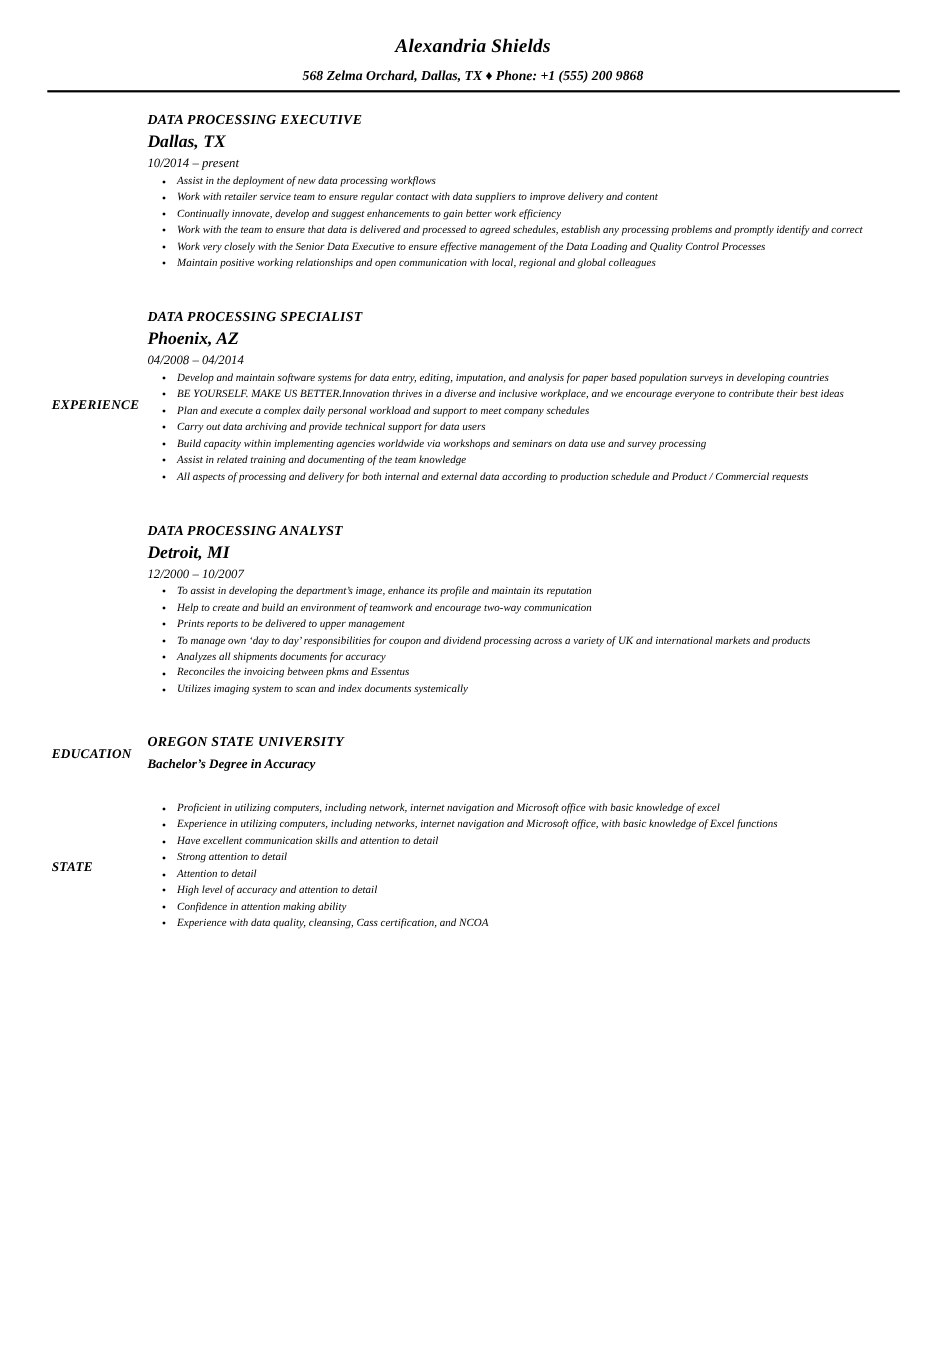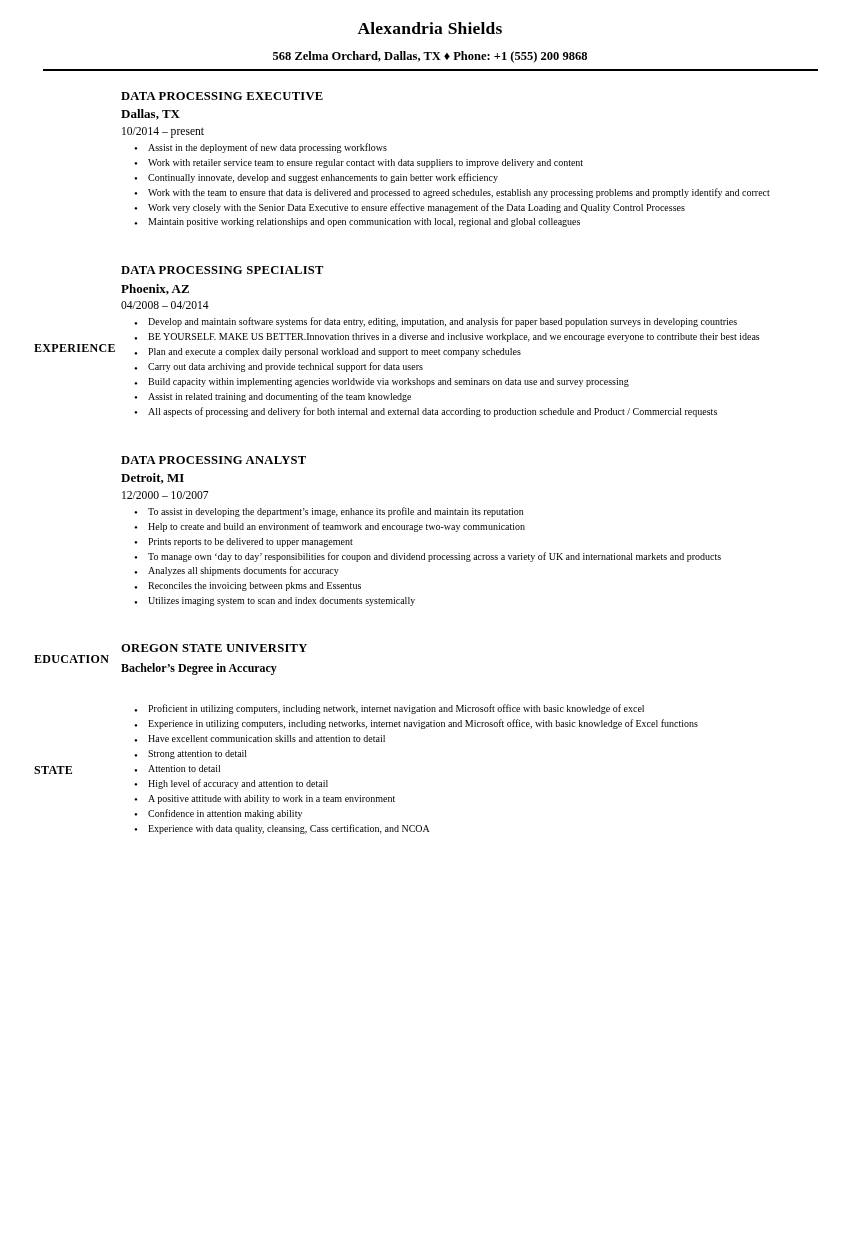--- a/index.html
+++ b/index.html
@@ -14,22 +14,23 @@
     font-family: "Liberation Serif", "DejaVu Serif", serif;
     color: #000000;
     -webkit-font-smoothing: antialiased;
   }
 
   .page {
     position: relative;
     width: 860px;
     height: 1240px;
     box-sizing: border-box;
-    padding: 0;
+    padding: 13px;
     overflow: hidden;
+    font-style: italic;
   }
 
   
   .header {
     padding-top: 18px;
     text-align: center;
   }
   .cand-name {
     font-size: 17.5px;
     font-weight: bold;
@@ -82,21 +83,21 @@
   .job + .job {
     margin-top: 31px;
   }
   .job-title {
     font-size: 12.6px;
     font-weight: bold;
     letter-spacing: 0.25px;
     line-height: 1.45;
   }
   .job-location {
-    font-size: 13px;
+    font-size: 16px;
     font-weight: bold;
     line-height: 1.45;
   }
   .job-dates {
     font-size: 11.6px;
     font-weight: normal;
     line-height: 1.45;
   }
 
   
@@ -219,21 +220,20 @@
     <div class="section skills">
       <div class="section-label">STATE</div>
       <div class="section-body">
         <ul class="bullets">
             <li>Proficient in utilizing computers, including network, internet navigation and Microsoft office with basic knowledge of excel</li>
             <li>Experience in utilizing computers, including networks, internet navigation and Microsoft office, with basic knowledge of Excel functions</li>
             <li>Have excellent communication skills and attention to detail</li>
             <li>Strong attention to detail</li>
             <li>Attention to detail</li>
             <li>High level of accuracy and attention to detail</li>
-            <li>A positive attitude with ability to work in a team environment</li>
             <li>Confidence in attention making ability</li>
             <li>Experience with data quality, cleansing, Cass certification, and NCOA</li>
           </ul>
       </div>
     </div>
 
   </div>
 </div>
 
 </body></html>

